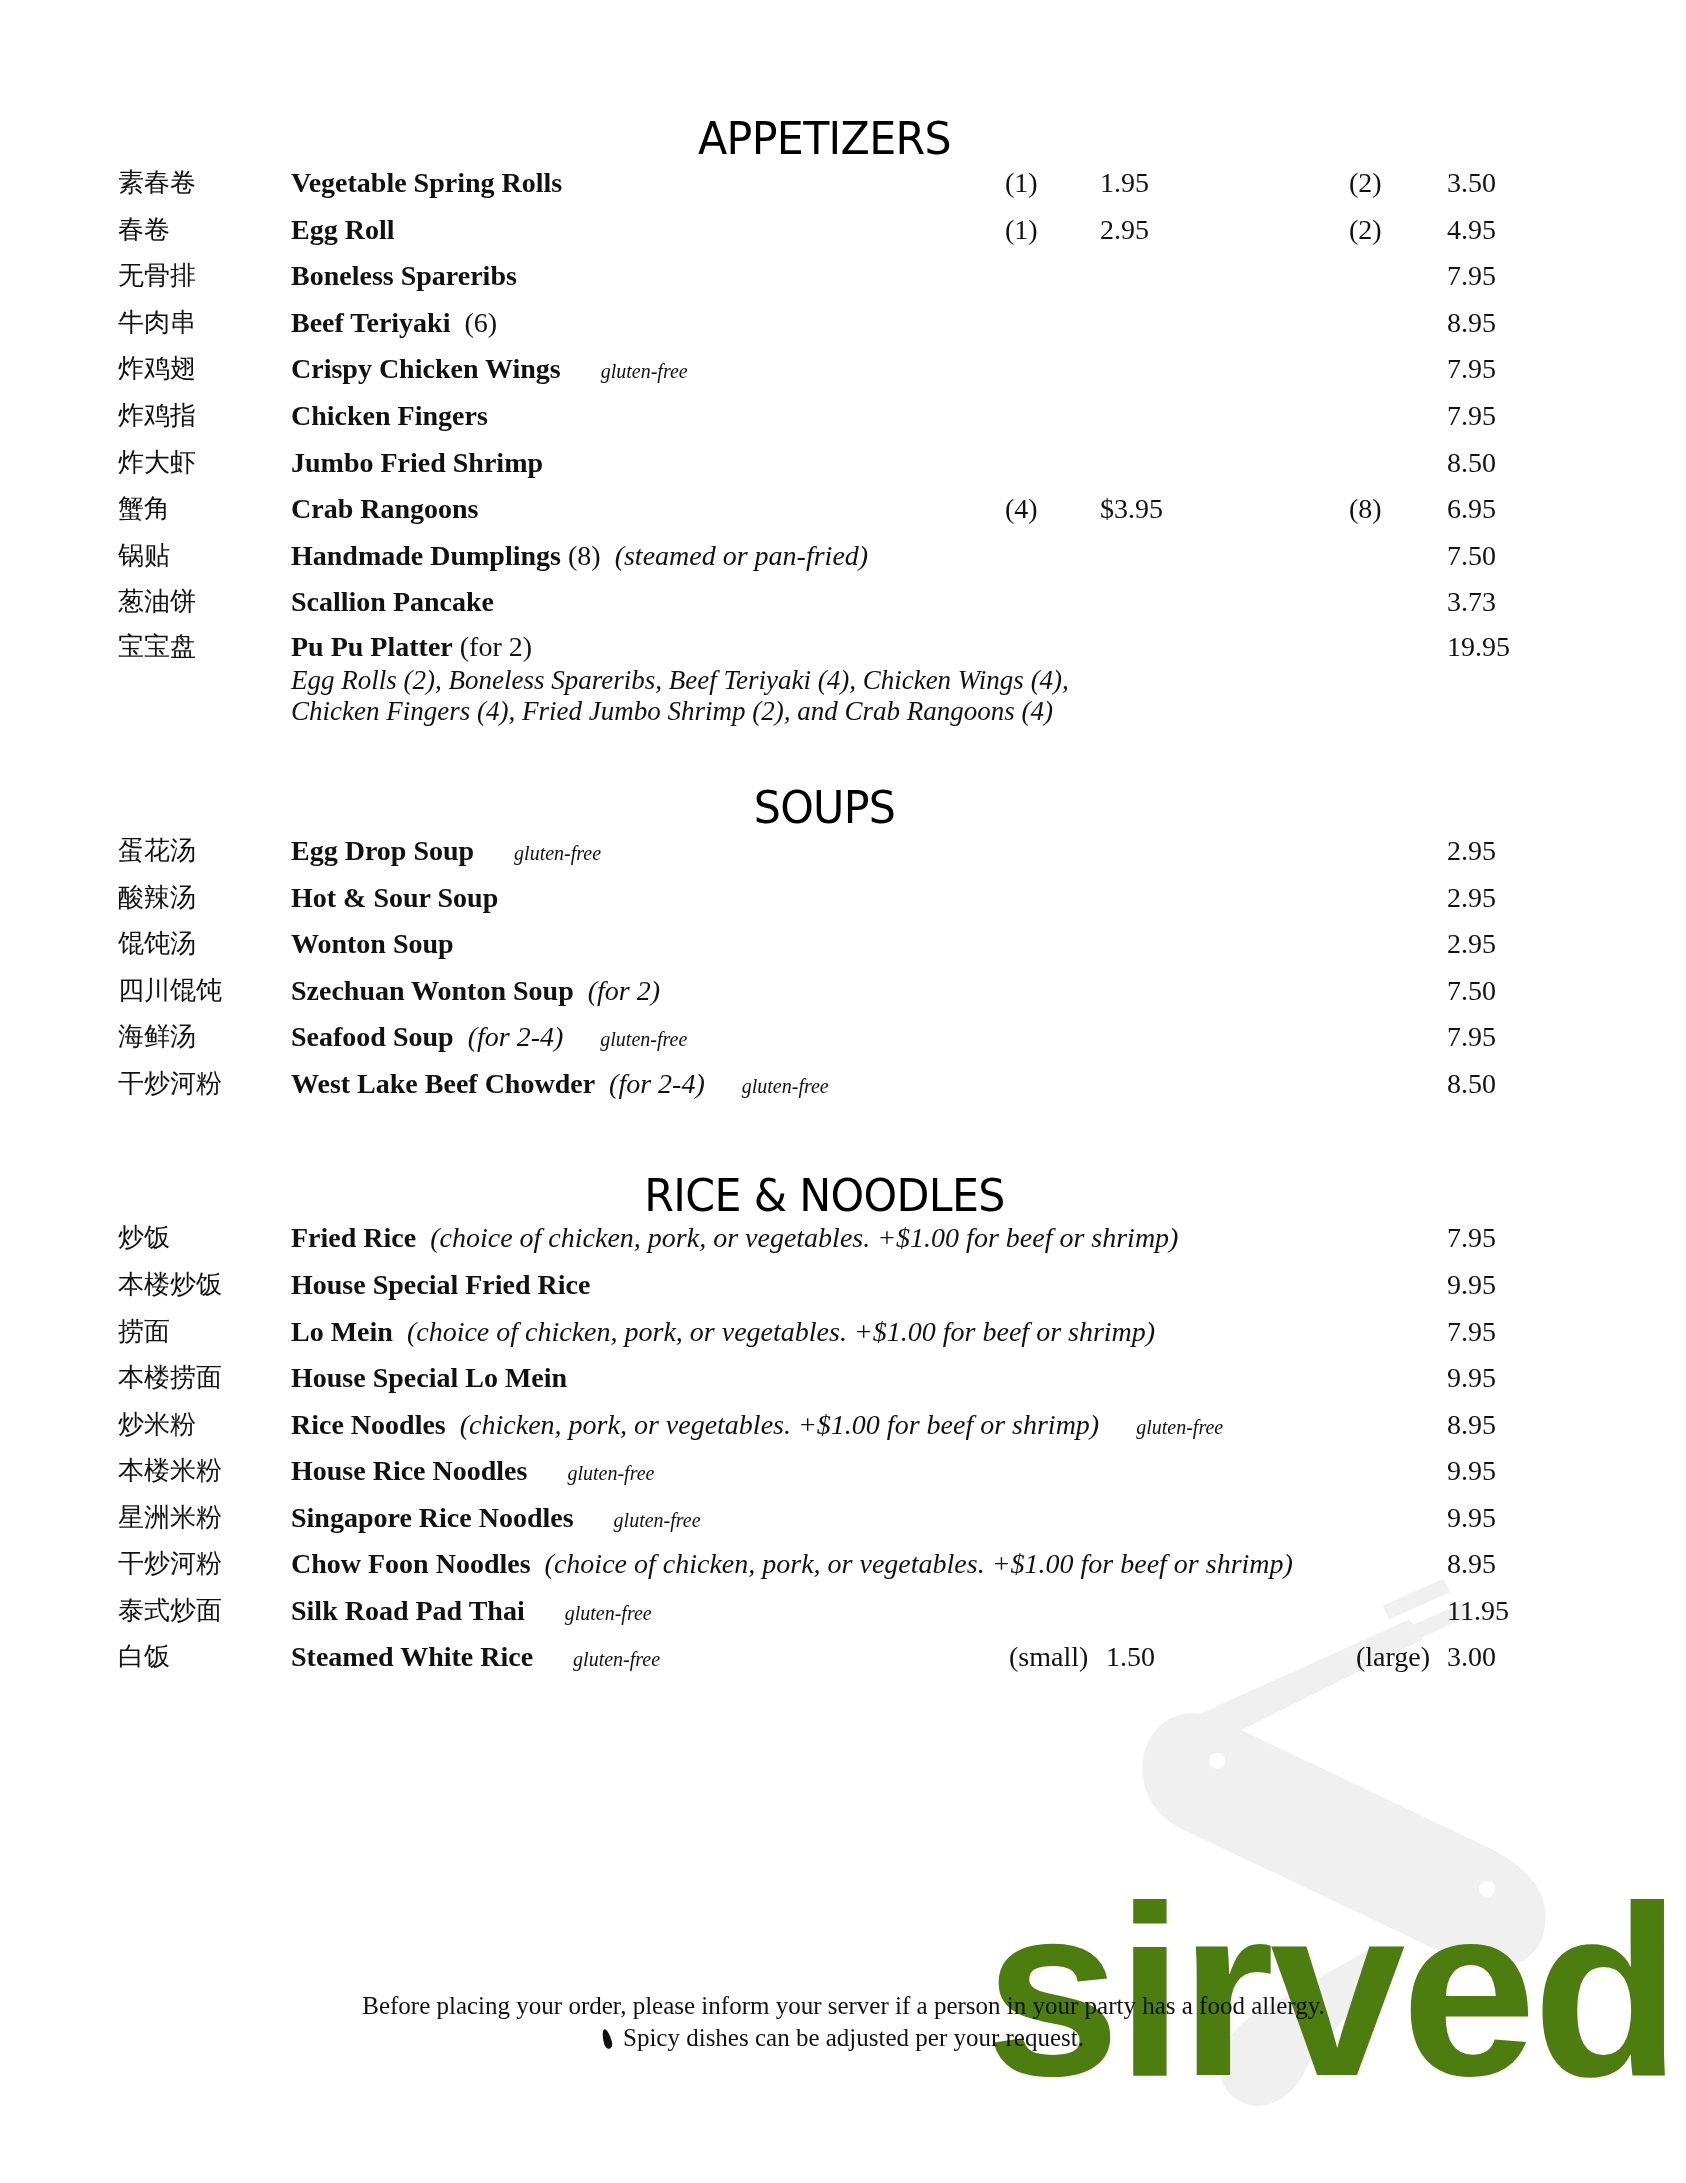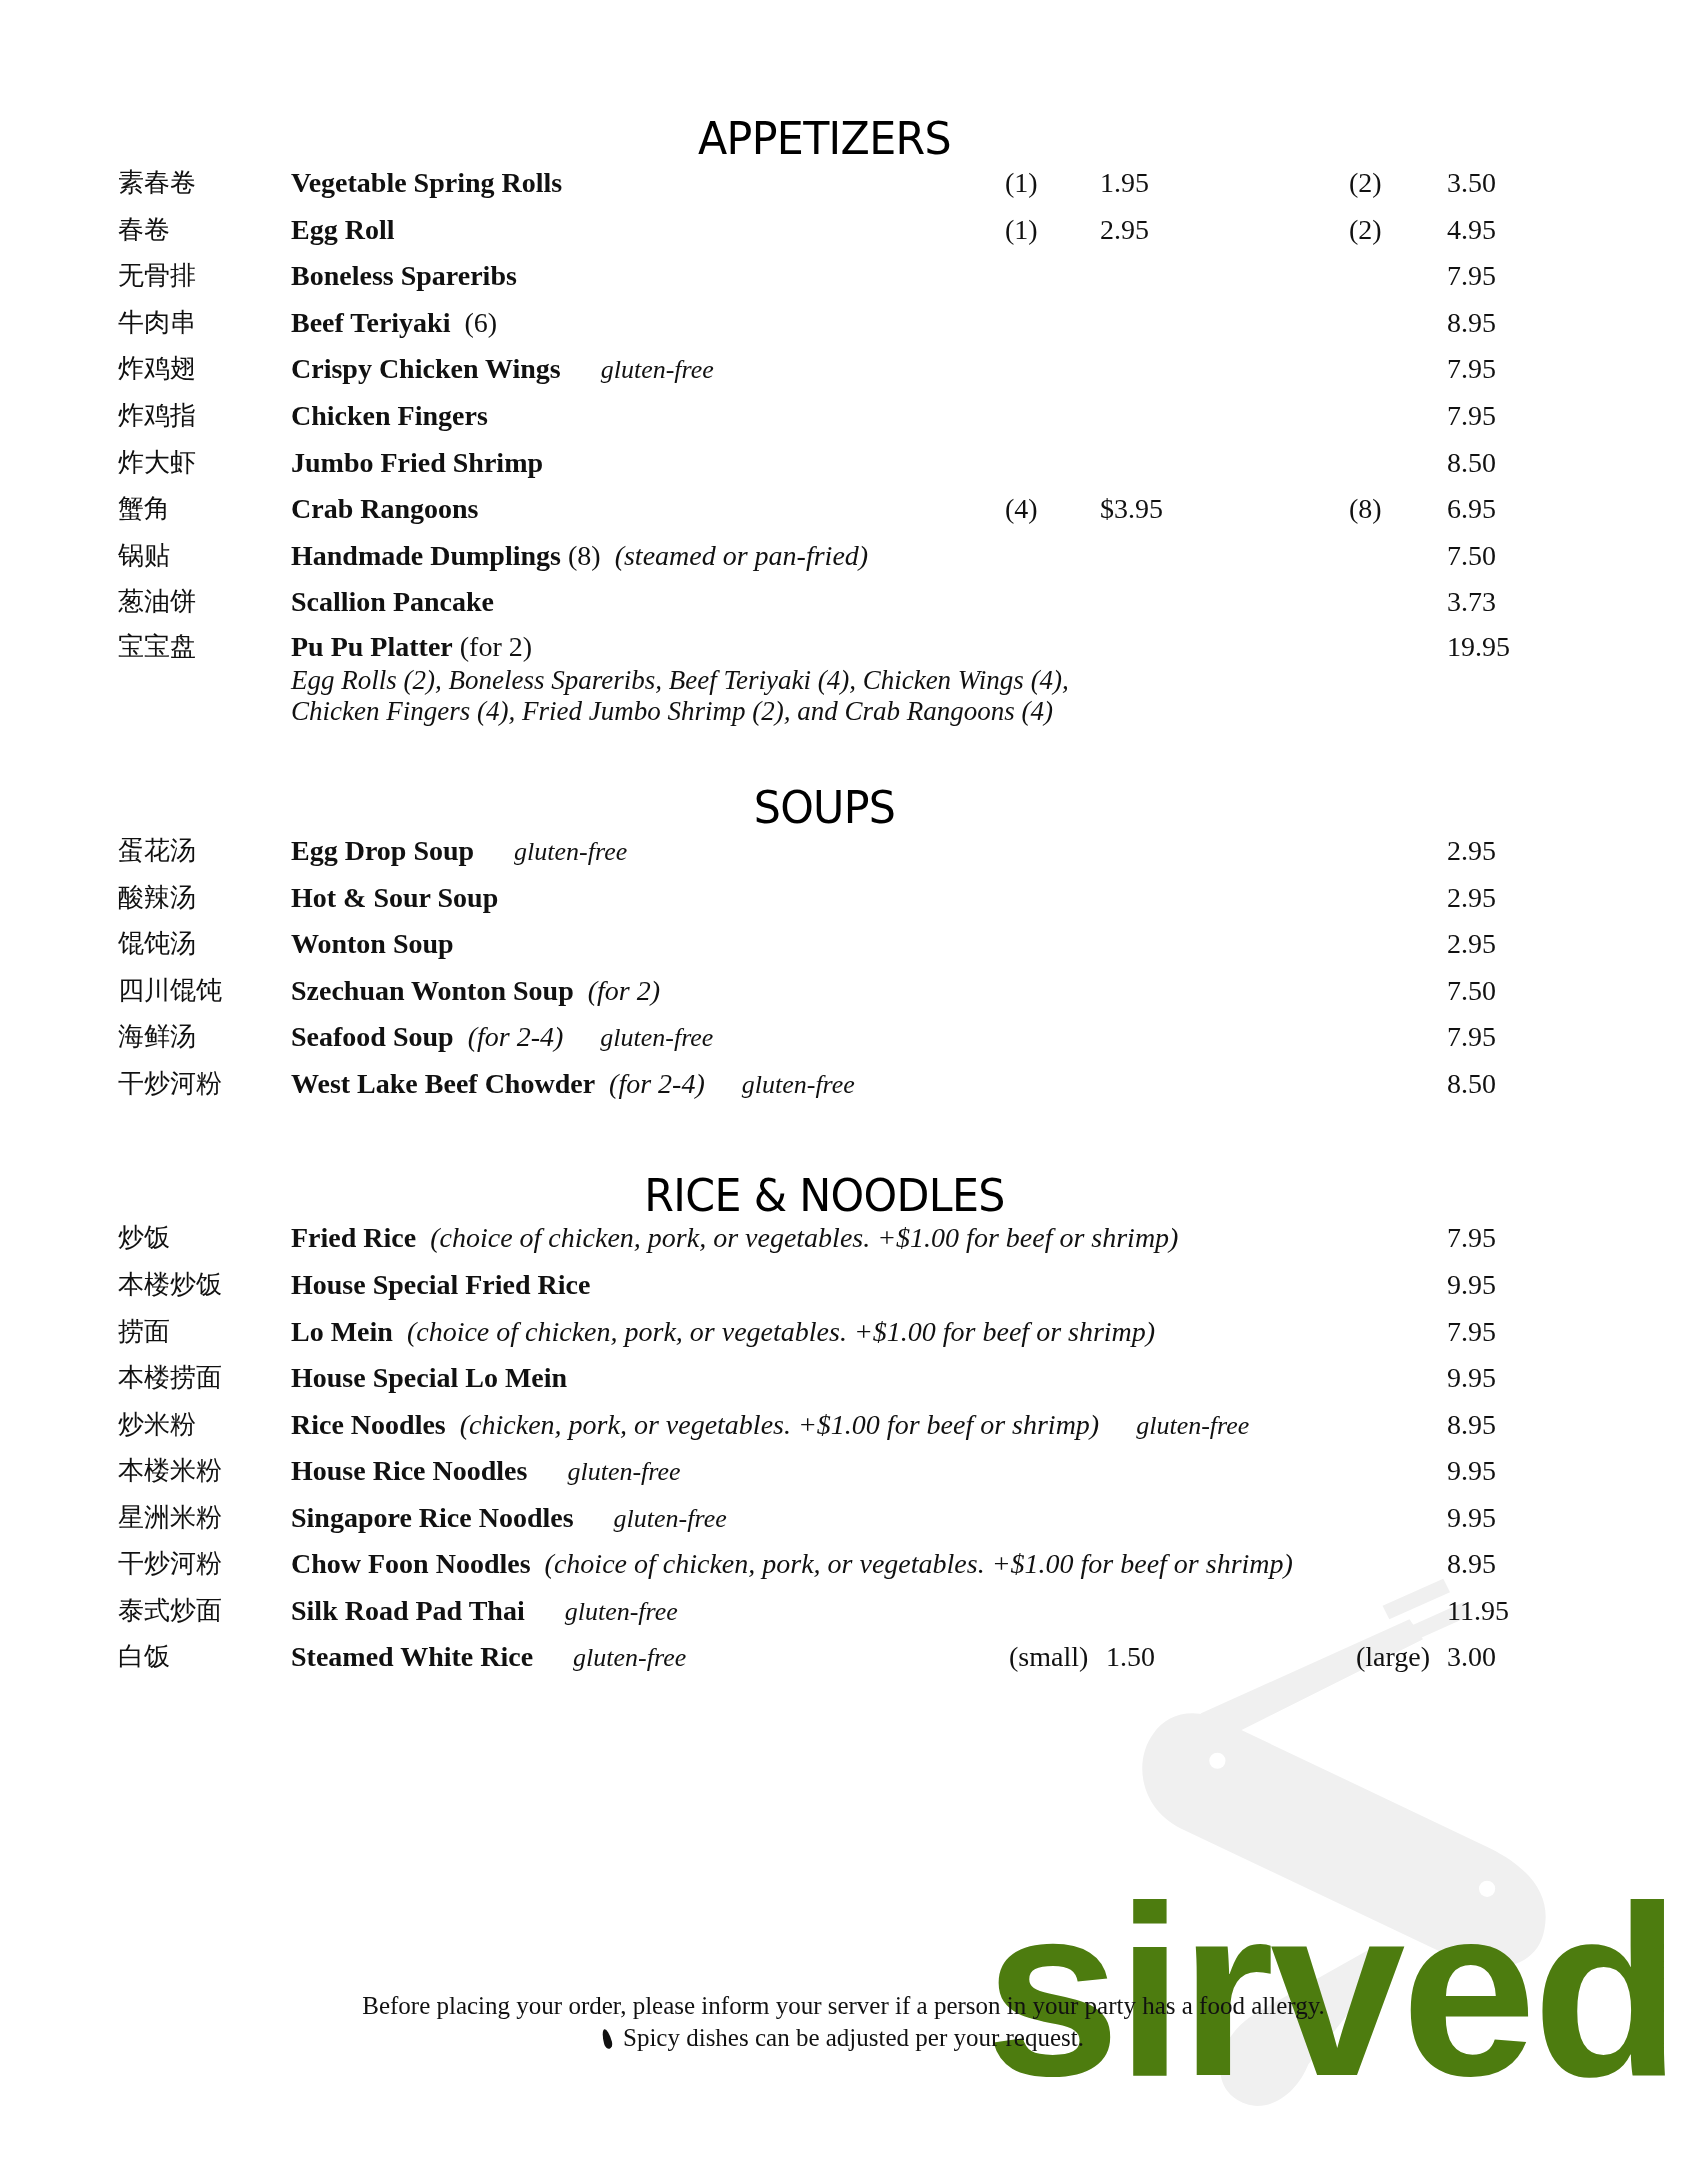--- a/index.html
+++ b/index.html
@@ -18,21 +18,21 @@
     text-align: center; font-family: "DejaVu Sans", "Liberation Sans", sans-serif;
     font-weight: normal; font-size: 45px; letter-spacing: -0.7px; line-height: 1; margin: 0;
     transform: scaleX(0.95); color: #000;
   }
   .row { position: absolute; left: 0; width: 1687px; height: 47px; font-size: 28px; line-height: 47px; }
   .cn { position: absolute; left: 118px; font-family: "DejaVu Sans", sans-serif; font-size: 26px; }
   .name { position: absolute; left: 291px; white-space: nowrap; }
   .name b { font-weight: bold; }
   .note { font-style: italic; }
   .paren { font-weight: normal; }
-  .gf { font-style: italic; font-size: 26px; }
+  .gf { font-style: italic; font-size: 20px; }
   .q1 { position: absolute; left: 1005px; }
   .p1 { position: absolute; left: 1100px; }
   .q2 { position: absolute; left: 1349px; }
   .p2 { position: absolute; left: 1447px; }
   .desc { position: absolute; left: 291px; font-style: italic; font-size: 27px; line-height: 31px; white-space: nowrap; }
   .footer { position: absolute; left: 0; width: 1687px; text-align: center; font-size: 25px; line-height: 32px; }
   .chili { display: inline-block; width: 8px; height: 20px; background: #111; border-radius: 50% 50% 50% 50% / 70% 70% 30% 30%; transform: rotate(-15deg); vertical-align: -2.7px; margin-right: 12px; }
 </style>
 </head>
 <body>

